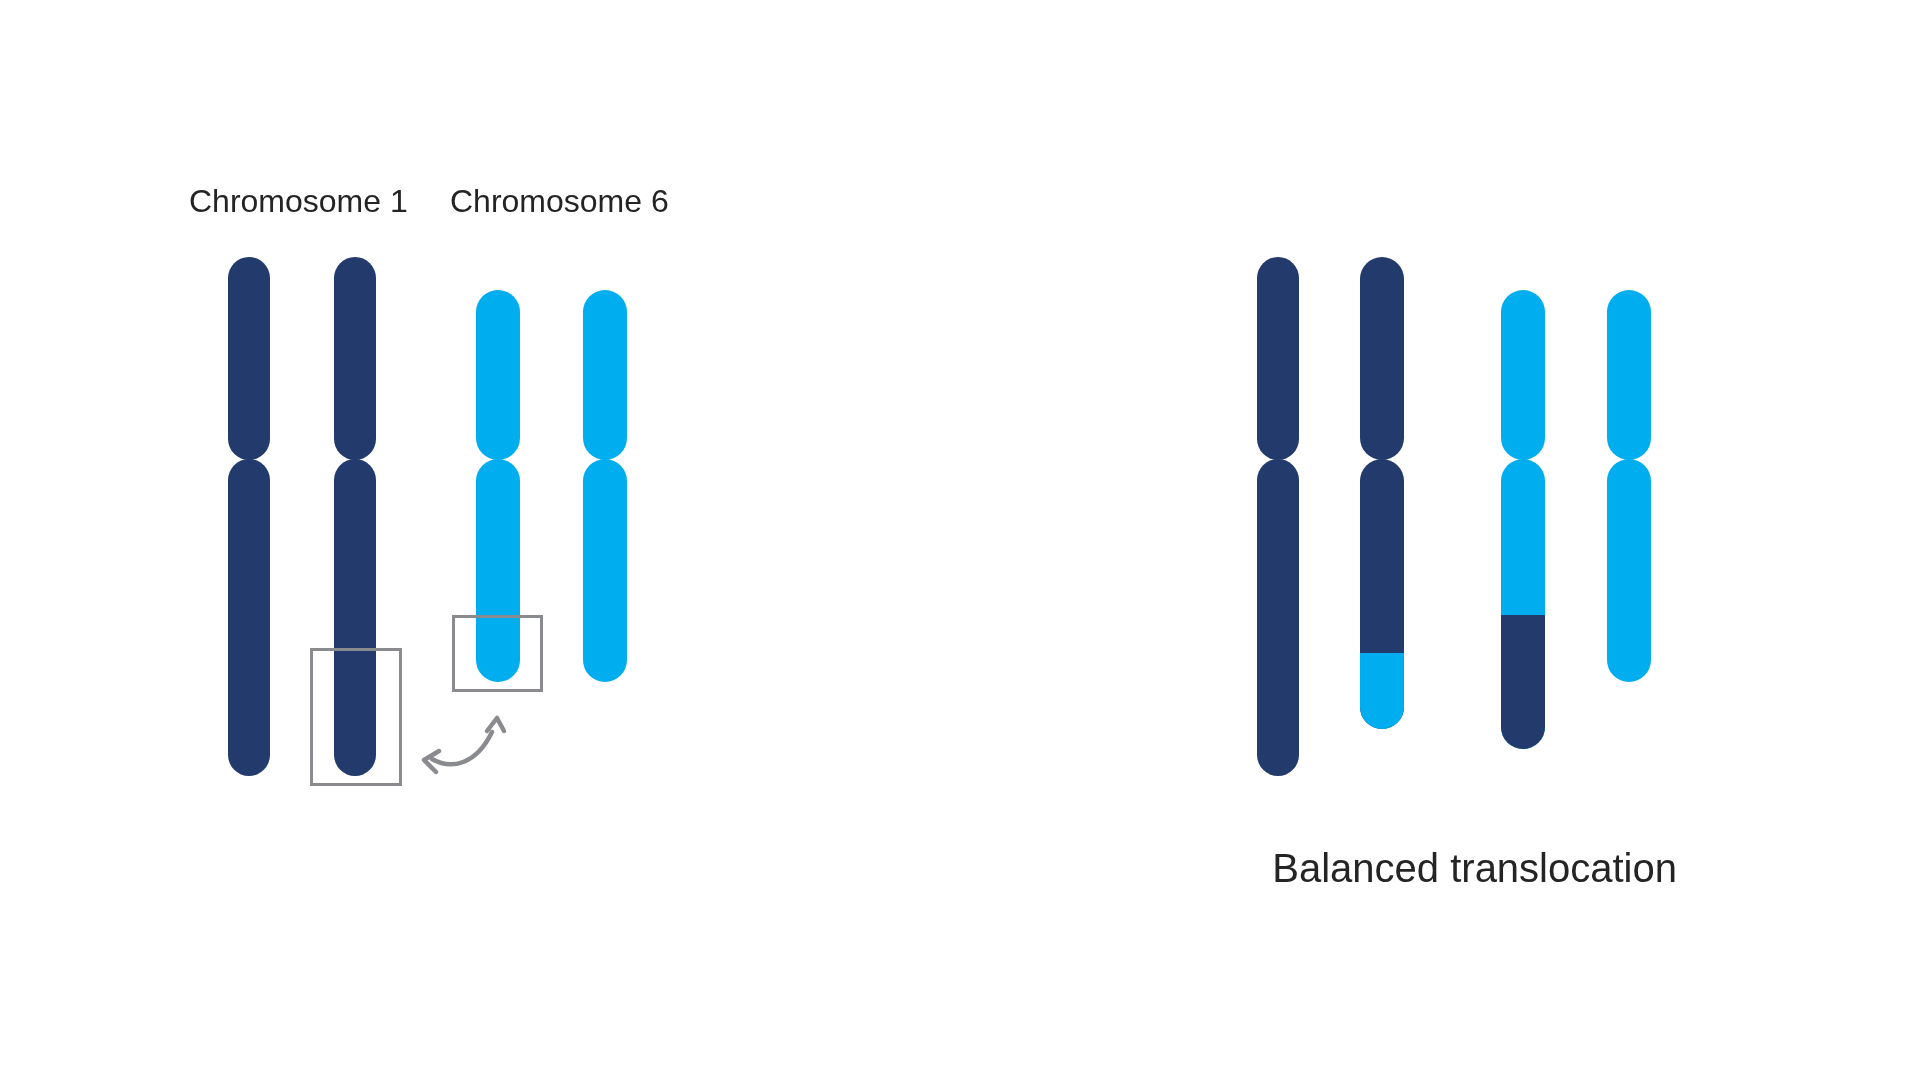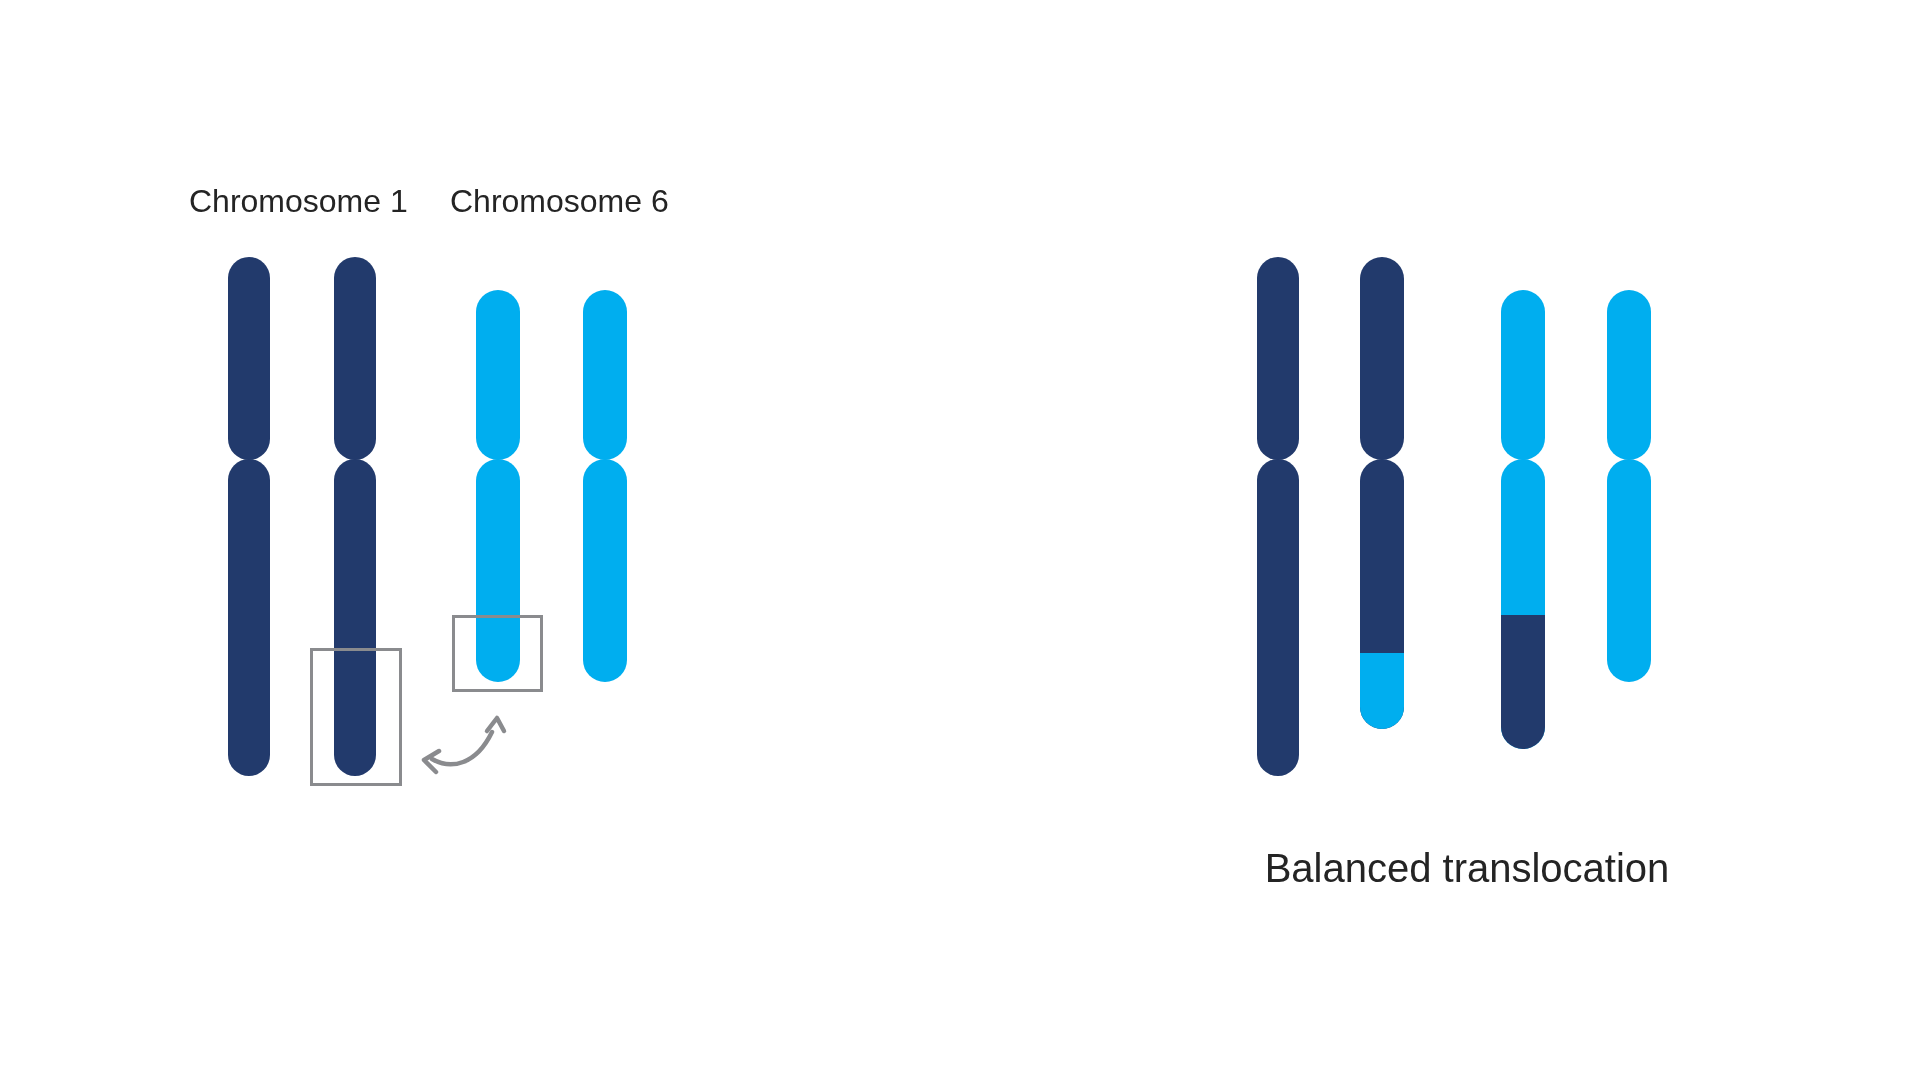--- a/index.html
+++ b/index.html
@@ -21,21 +21,21 @@
     border:3px solid var(--highlight-box,#8A8B8E);
     background:transparent;
   }
   .lbl{
     position:absolute;text-align:center;
     font-size:32px;line-height:1.2;
     color:var(--label-text,#242424);
     letter-spacing:0px;white-space:nowrap;
   }
   .caption{
-    position:absolute;text-align:center;
+    position:absolute;text-align:right;
     font-size:40px;line-height:1.2;
     color:var(--label-text,#242424);white-space:nowrap;
   }
   .swap-arrow{position:absolute;left:408px;top:680px;width:110px;height:80px;}
   .swap-arrow path{
     fill:none;
     stroke:var(--swap-arrow,#8A8B8E);
     stroke-width:4.5;
     stroke-linecap:round;
     stroke-linejoin:round;

